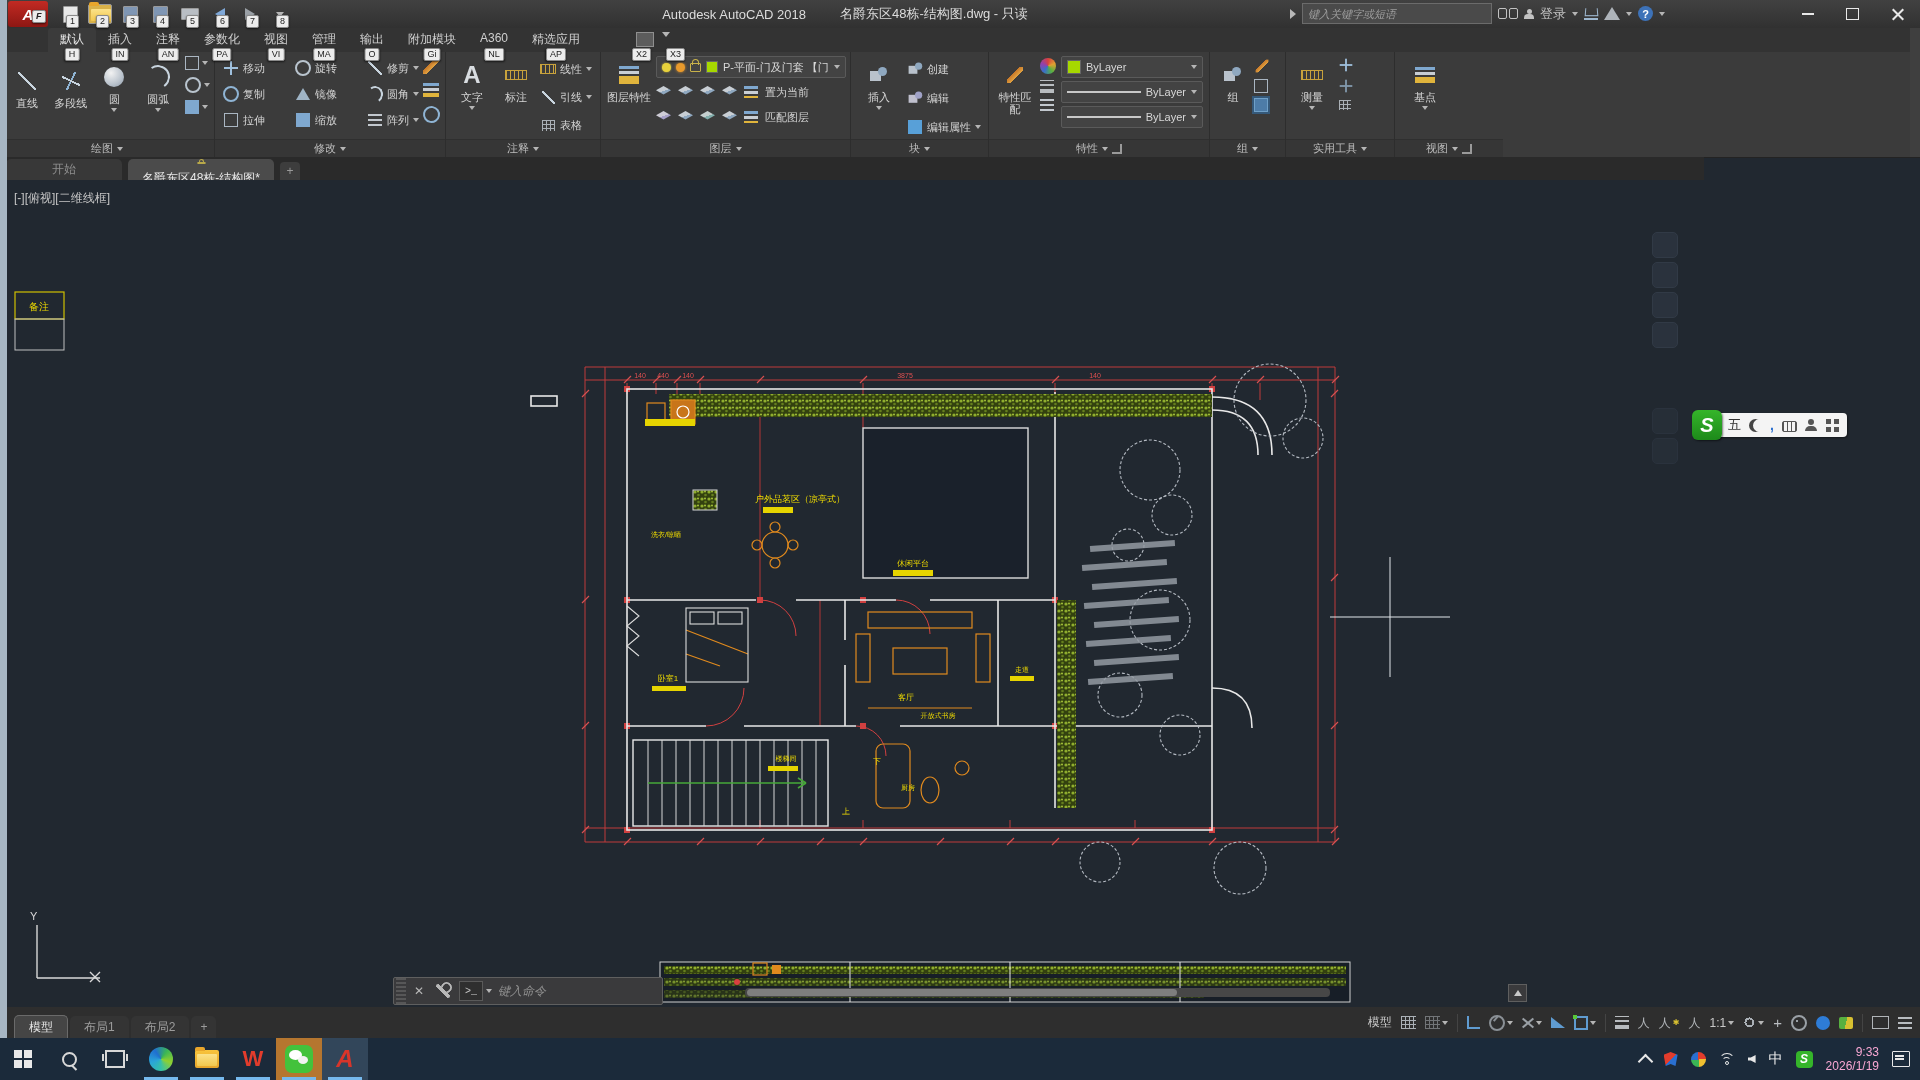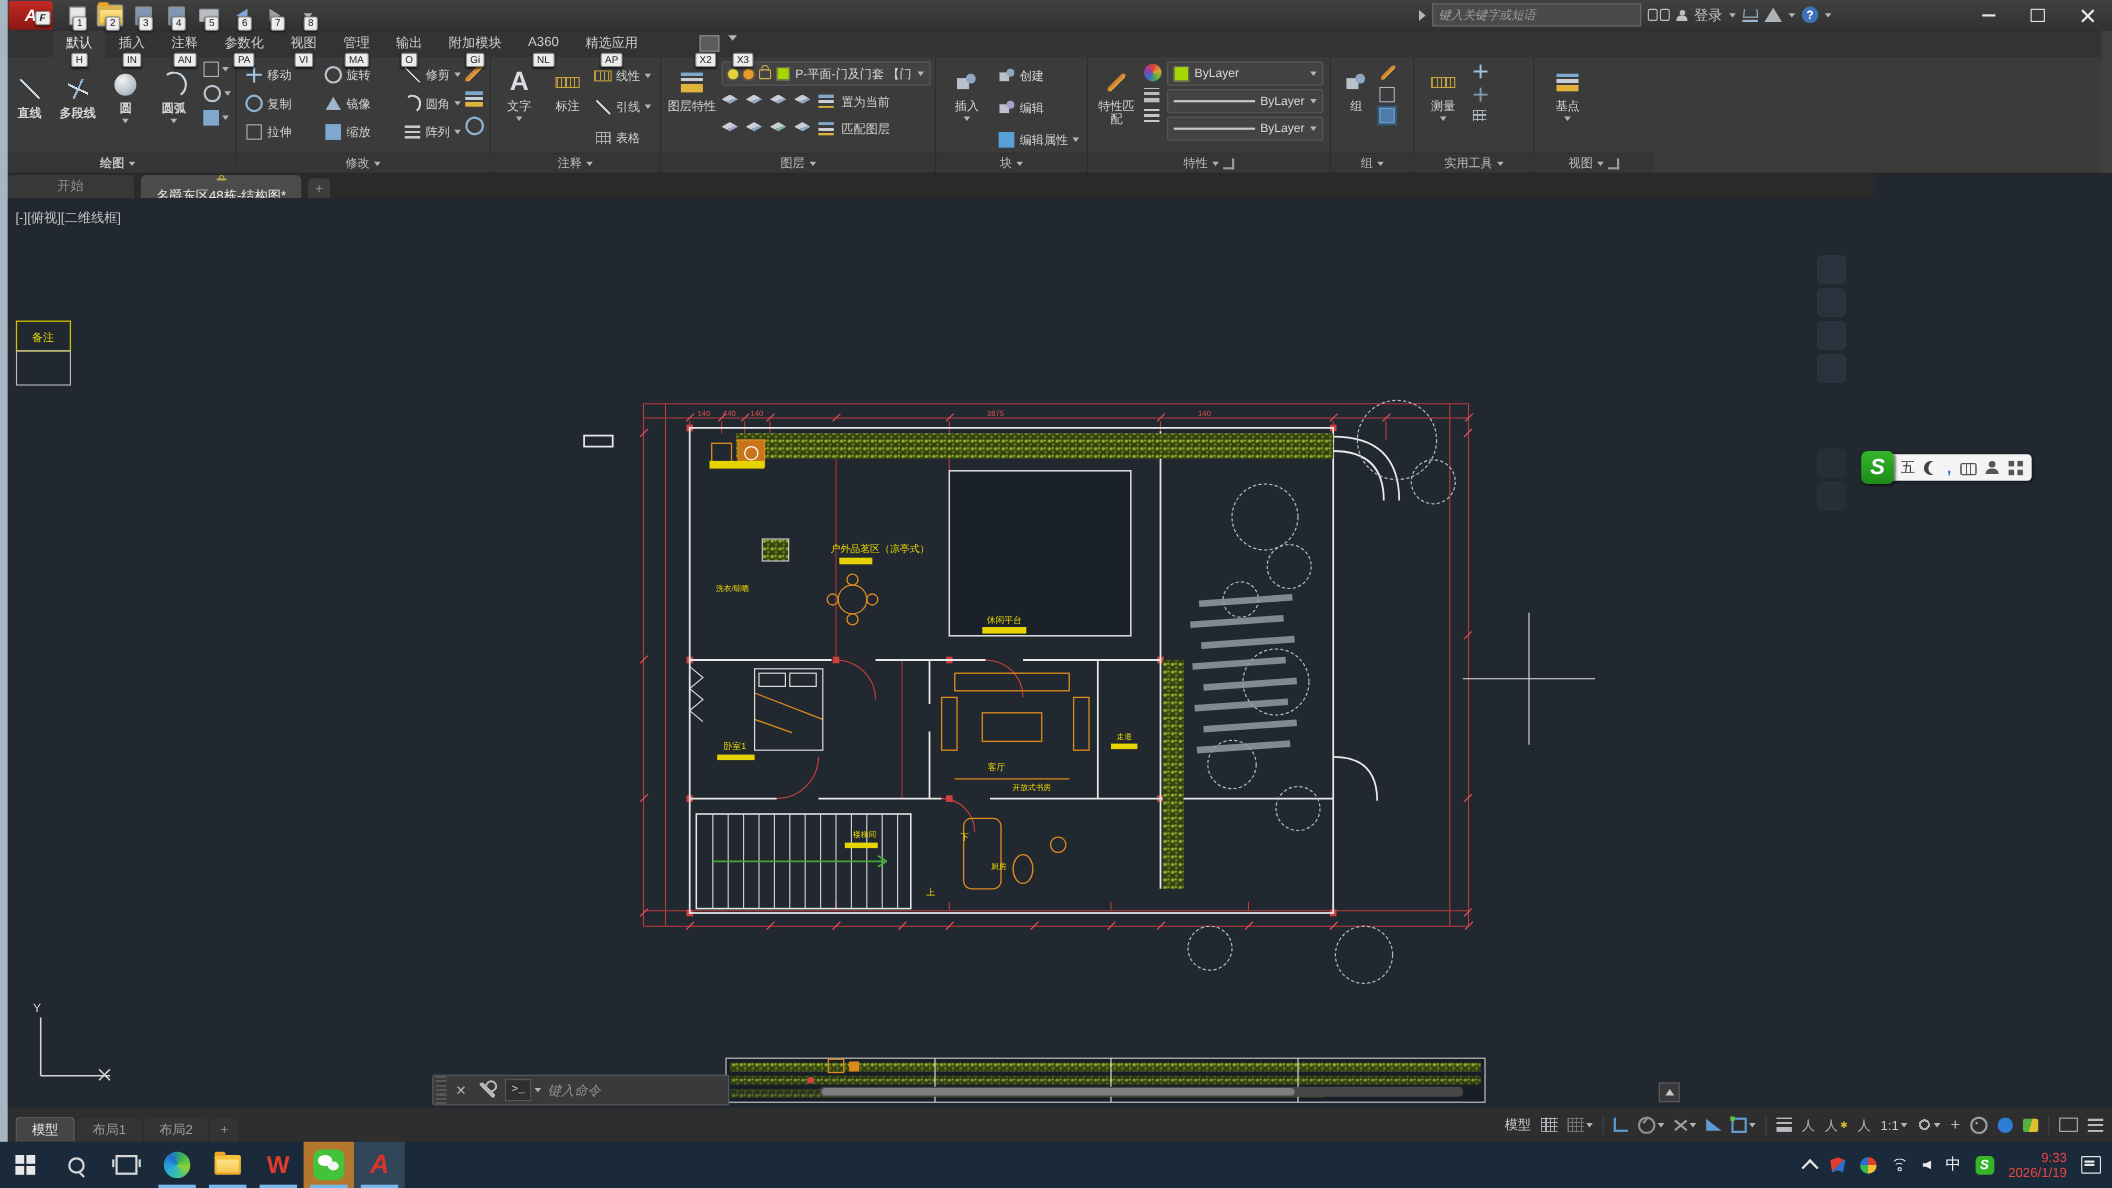--- a/index.html
+++ b/index.html
@@ -221,21 +221,21 @@
   .acadA{color:#d8352a;font-weight:bold;font-size:24px;font-style:italic;}
   #tray{position:absolute;right:0;top:1038px;height:42px;display:flex;align-items:center;gap:13px;padding-right:10px;color:#e8e8e8;}
   .chev{width:9px;height:9px;border-left:2px solid #e8e8e8;border-top:2px solid #e8e8e8;transform:rotate(45deg);margin-top:4px;}
   .shield{width:14px;height:14px;background:linear-gradient(135deg,#e23c2c 50%,#2a6fd0 50%);clip-path:polygon(50% 0,100% 20%,85% 100%,50% 85%,15% 100%,0 20%);}
   .pinw{width:15px;height:15px;border-radius:50%;background:conic-gradient(#e23c2c 0 90deg,#f0c030 90deg 180deg,#3bb655 180deg 270deg,#2a6fd0 270deg);}
   .wifi{width:16px;height:12px;position:relative;overflow:hidden;}
   .wifi i{position:absolute;border:1.5px solid #e8e8e8;border-radius:50%;border-bottom-color:transparent;border-left-color:transparent;border-right-color:transparent;}
   .spk{width:8px;height:8px;background:#e8e8e8;clip-path:polygon(0 30%,40% 30%,100% 0,100% 100%,40% 70%,0 70%);position:relative;}
   .ime{font-size:14px;color:#f0f0f0;}
   .sgS{width:17px;height:17px;border-radius:4px;background:#35b52a;color:#fff;font-weight:bold;font-size:12px;display:flex;align-items:center;justify-content:center;font-style:italic;}
-  #clock{text-align:right;font-size:12px;line-height:14px;color:#ef4444;}
+  #clock{text-align:right;font-size:12px;line-height:14px;color:#f9a8d4;}
   .action{width:16px;height:14px;border:1.5px solid #e8e8e8;border-radius:1px;position:relative;}
   .action:before{content:"";position:absolute;left:2px;top:3px;width:9px;height:1.5px;background:#e8e8e8;box-shadow:0 3px 0 #e8e8e8;}
 
   #left-sliver{position:absolute;left:0;top:0;width:7px;height:1038px;background:#a7b6c3;z-index:70;}
   #ribbon-right-strip{position:absolute;right:0;top:28px;width:10px;height:129px;background:#3f3f3f;}
 
   svg text{font-family:"Liberation Sans","DejaVu Sans",sans-serif;}
 </style>
 </head>
 <body>
@@ -273,20 +273,24 @@
         </div>
         <div class="qbtn">
           <span class="qarrow right"></span>
           <div class="keytip qtip">7</div>
         </div>
         <div class="qbtn">
           <span class="caret"></span>
           <div class="keytip qtip">8</div>
         </div>
       </div>
+    <div id="title-center">
+      <span>Autodesk AutoCAD 2018</span>
+      <span>名爵东区48栋-结构图.dwg - 只读</span>
+    </div>
     <div id="search-wrap">
       <span class="tri-r"></span>
       <input id="search-input" placeholder="键入关键字或短语" style="">
       <span class="tb-ic binoc">
           <i></i>
           <i></i>
         </span>
       <span class="person"></span>
       <span class="tb-ic">登录</span>
       <span class="caret s"></span>
@@ -324,21 +328,21 @@
       </div>
     <div id="ribbon-extra">
       <span class="mini-box"></span>
       <span class="caret"></span>
       <div class="keytip" style="left:-4px;top:16px;">X2</div>
       <div class="keytip" style="left:30px;top:16px;">X3</div>
     </div>
 
     <div id="panels">
 
-      <div class="panel" style="width:214px;font-weight:bold;">
+      <div class="panel" style="width:214px;">
         <div class="row" style="padding:4px 4px 0 8px;gap:6px;">
           <div class="bigbtn">
               <span class="bigic">
                 <span class="sh-line"></span>
               </span>
               <span>直线</span>
             </div>
           <div class="bigbtn">
               <span class="bigic">
                 <span class="sh-pline"></span>

